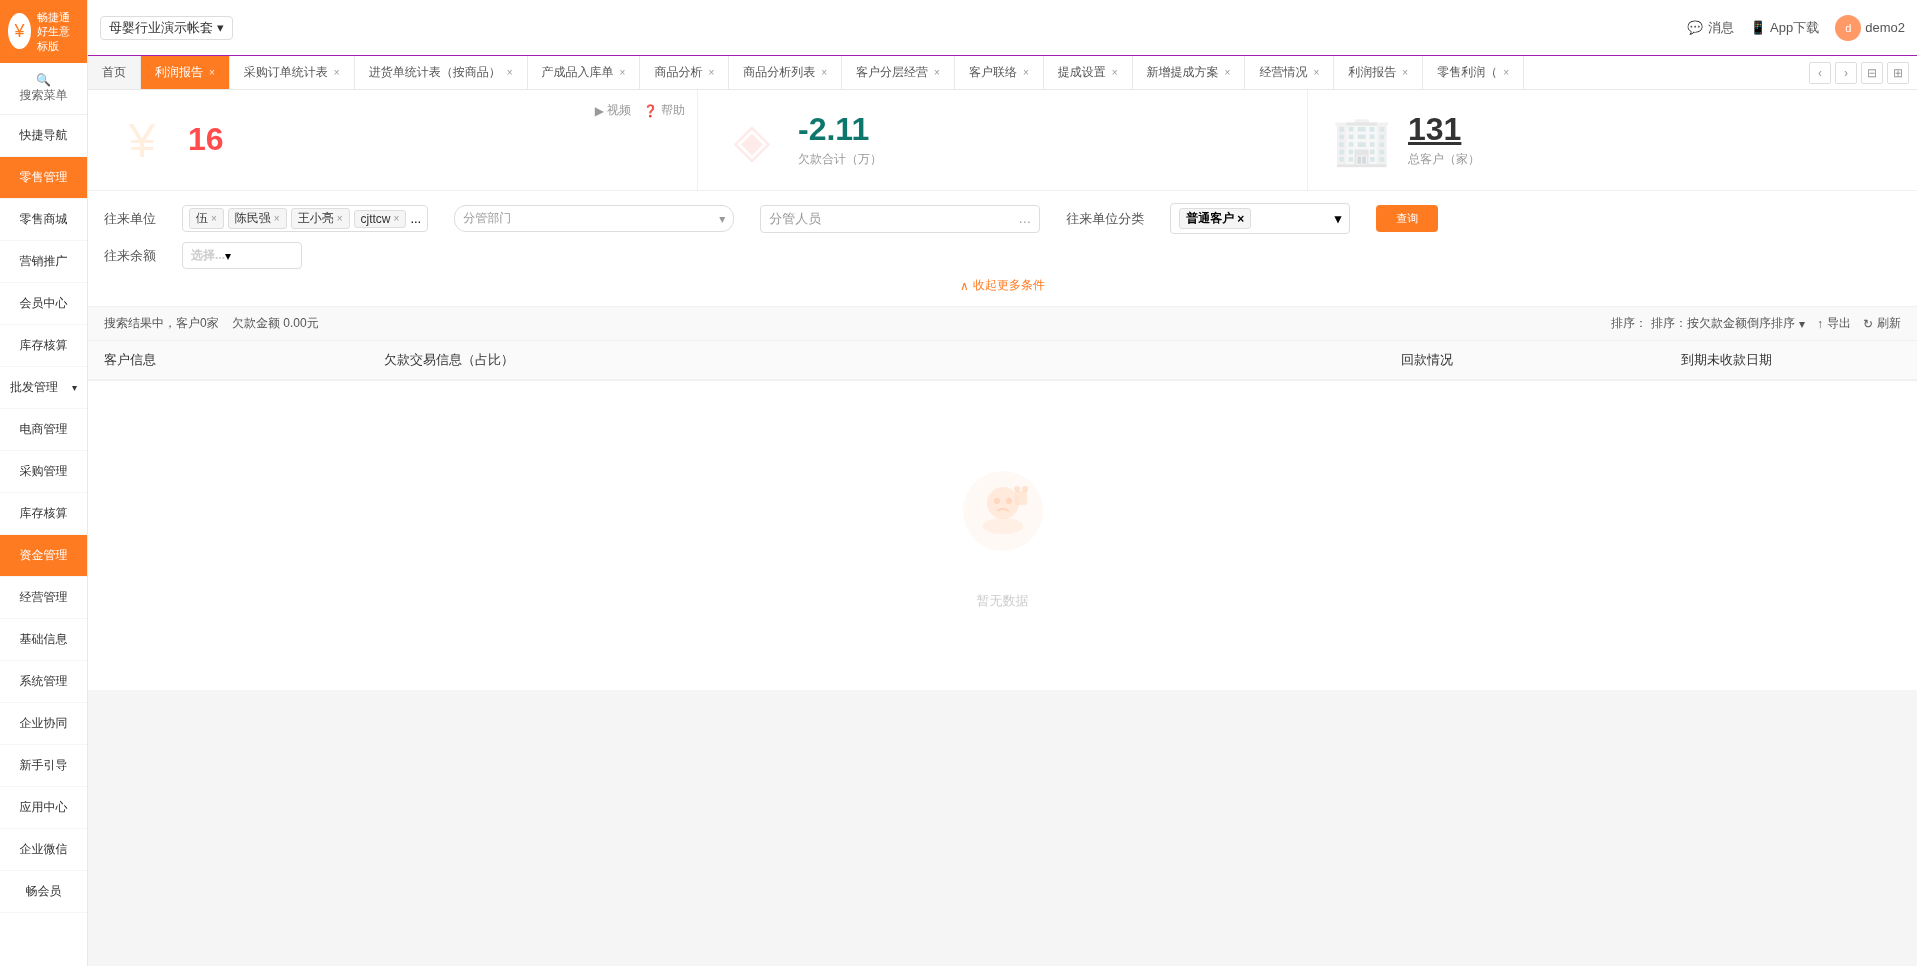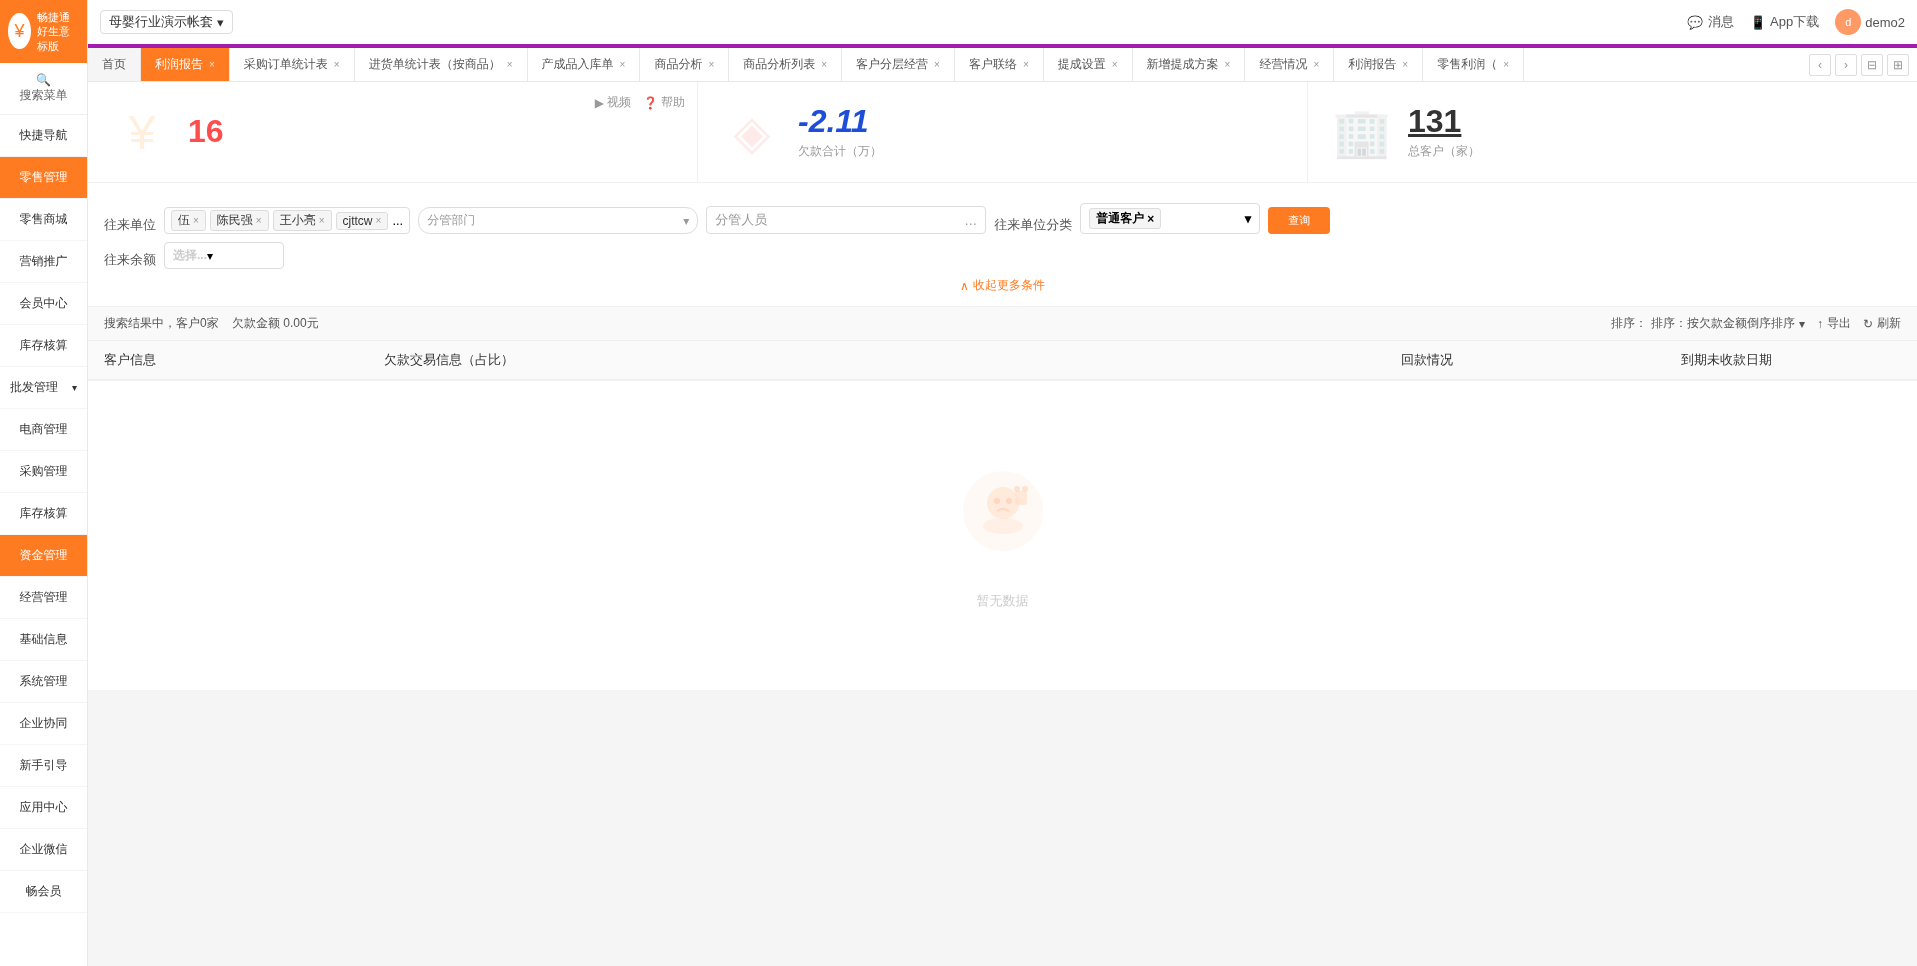--- a/index.html
+++ b/index.html
@@ -13,21 +13,21 @@
     .sidebar-search { padding: 10px 8px; border-bottom: 1px solid #f0f0f0; text-align: center; color: #666; font-size: 12px; cursor: pointer; }
     .sidebar-nav-item { padding: 12px 8px; text-align: center; font-size: 12px; color: #333; cursor: pointer; border-bottom: 1px solid #f5f5f5; }
     .sidebar-nav-item.active { background: #ff7b22; color: #fff; }
     .sidebar-nav-item.has-arrow { display: flex; align-items: center; justify-content: space-between; padding: 12px 10px; }
     .sidebar-nav-item.capital { background: #ff7b22; color: #fff; }
 
     
     .main { flex: 1; display: flex; flex-direction: column; overflow: hidden; }
 
     
-    .topbar { background: #fff; border-bottom: 4px solid #a21caf; display: flex; align-items: center; justify-content: space-between; padding: 0 12px; height: 48px; flex-shrink: 0; text-align: right; }
+    .topbar { background: #fff; border-bottom: 1px solid #a21caf; display: flex; align-items: center; justify-content: space-between; padding: 0 12px; height: 56px; flex-shrink: 0; text-align: right; }
     .topbar-left { display: flex; align-items: center; gap: 8px; }
     .topbar-selector { display: flex; align-items: center; gap: 4px; font-size: 13px; color: #333; cursor: pointer; border: 1px solid #ddd; border-radius: 4px; padding: 2px 8px; }
     .topbar-right { display: flex; align-items: center; gap: 16px; font-size: 13px; color: #555; }
     .topbar-right-item { display: flex; align-items: center; gap: 4px; cursor: pointer; }
     .avatar { width: 26px; height: 26px; border-radius: 50%; background: #ff9966; display: flex; align-items: center; justify-content: center; color: #fff; font-size: 11px; }
 
     
     .tabbar { background: #fff; border-bottom: 1px solid #e8e8e8; display: flex; align-items: center; flex-shrink: 0; overflow: hidden; }
     .tab { display: flex; align-items: center; gap: 4px; padding: 8px 14px; font-size: 12px; color: #555; cursor: pointer; border-right: 1px solid #e8e8e8; white-space: nowrap; flex-shrink: 0; }
     .tab.home { color: #555; background: #f5f5f5; }
@@ -42,29 +42,29 @@
     .content-inner { padding: 0; background: #fff; }
 
     
     .stats-row { display: flex; border-bottom: 1px solid #f0f0f0; background: #fff; }
     .stat-item { flex: 1; padding: 20px 24px; display: flex; align-items: center; gap: 16px; border-right: 1px solid #f0f0f0; position: relative; }
     .stat-item:last-child { border-right: none; }
     .stat-icon { width: 60px; height: 60px; opacity: 0.15; font-size: 40px; display: flex; align-items: center; justify-content: center; }
     .stat-icon.red { color: #ff4d4d; }
     .stat-content { flex: 1; }
     .stat-value { font-size: 32px; font-weight: bold; color: #ff4d4d; line-height: 1.1; }
-    .stat-value.negative { color: #1d4ed8; font-style: italic; }
+    .stat-value.negative { color: #0f766e; }
     .stat-value.black { color: #333; text-decoration: underline; }
     .stat-label { font-size: 12px; color: #999; margin-top: 4px; }
     .stat-top-right { position: absolute; top: 12px; right: 12px; display: flex; gap: 12px; font-size: 12px; color: #999; }
     .stat-top-right span { display: flex; align-items: center; gap: 3px; cursor: pointer; }
 
     
     .filter-area { background: #fff; padding: 12px 16px; border-bottom: 1px solid #f0f0f0; }
-    .filter-row { display: flex; align-items: flex-end; flex-wrap: wrap; gap: 8px; margin-bottom: 8px; margin-top: 8px; }
+    .filter-row { display: flex; align-items: center; flex-wrap: wrap; gap: 26px; margin-bottom: 8px; }
     .filter-row:last-child { margin-bottom: 0; }
     .filter-label { font-size: 13px; color: #555; white-space: nowrap; }
     .filter-tag-group { display: flex; align-items: center; flex-wrap: wrap; gap: 4px; border: 1px solid #ddd; border-radius: 4px; padding: 2px 6px; min-width: 200px; }
     .filter-tag { display: flex; align-items: center; gap: 3px; background: #f5f5f5; border: 1px solid #ddd; border-radius: 3px; padding: 1px 6px; font-size: 12px; color: #333; }
     .filter-tag .tag-close { color: #999; cursor: pointer; font-size: 10px; }
     .filter-select { display: flex; align-items: center; border: 1px solid #ddd; border-radius: 12px; padding: 4px 8px; min-width: 160px; justify-content: space-between; cursor: pointer; font-size: 12px; color: #999; }
     .filter-select-wide { min-width: 280px; }
     .filter-personnel { display: flex; align-items: center; border: 1px solid #ddd; border-radius: 4px; padding: 4px 8px; min-width: 280px; justify-content: space-between; cursor: pointer; }
     .filter-classify { display: flex; align-items: center; border: 1px solid #ddd; border-radius: 4px; padding: 4px 8px; min-width: 180px; cursor: pointer; gap: 4px; font-weight: bold; }
     .classify-tag { display: flex; align-items: center; gap: 3px; background: #f5f5f5; border: 1px solid #ddd; border-radius: 3px; padding: 1px 6px; font-size: 12px; }

